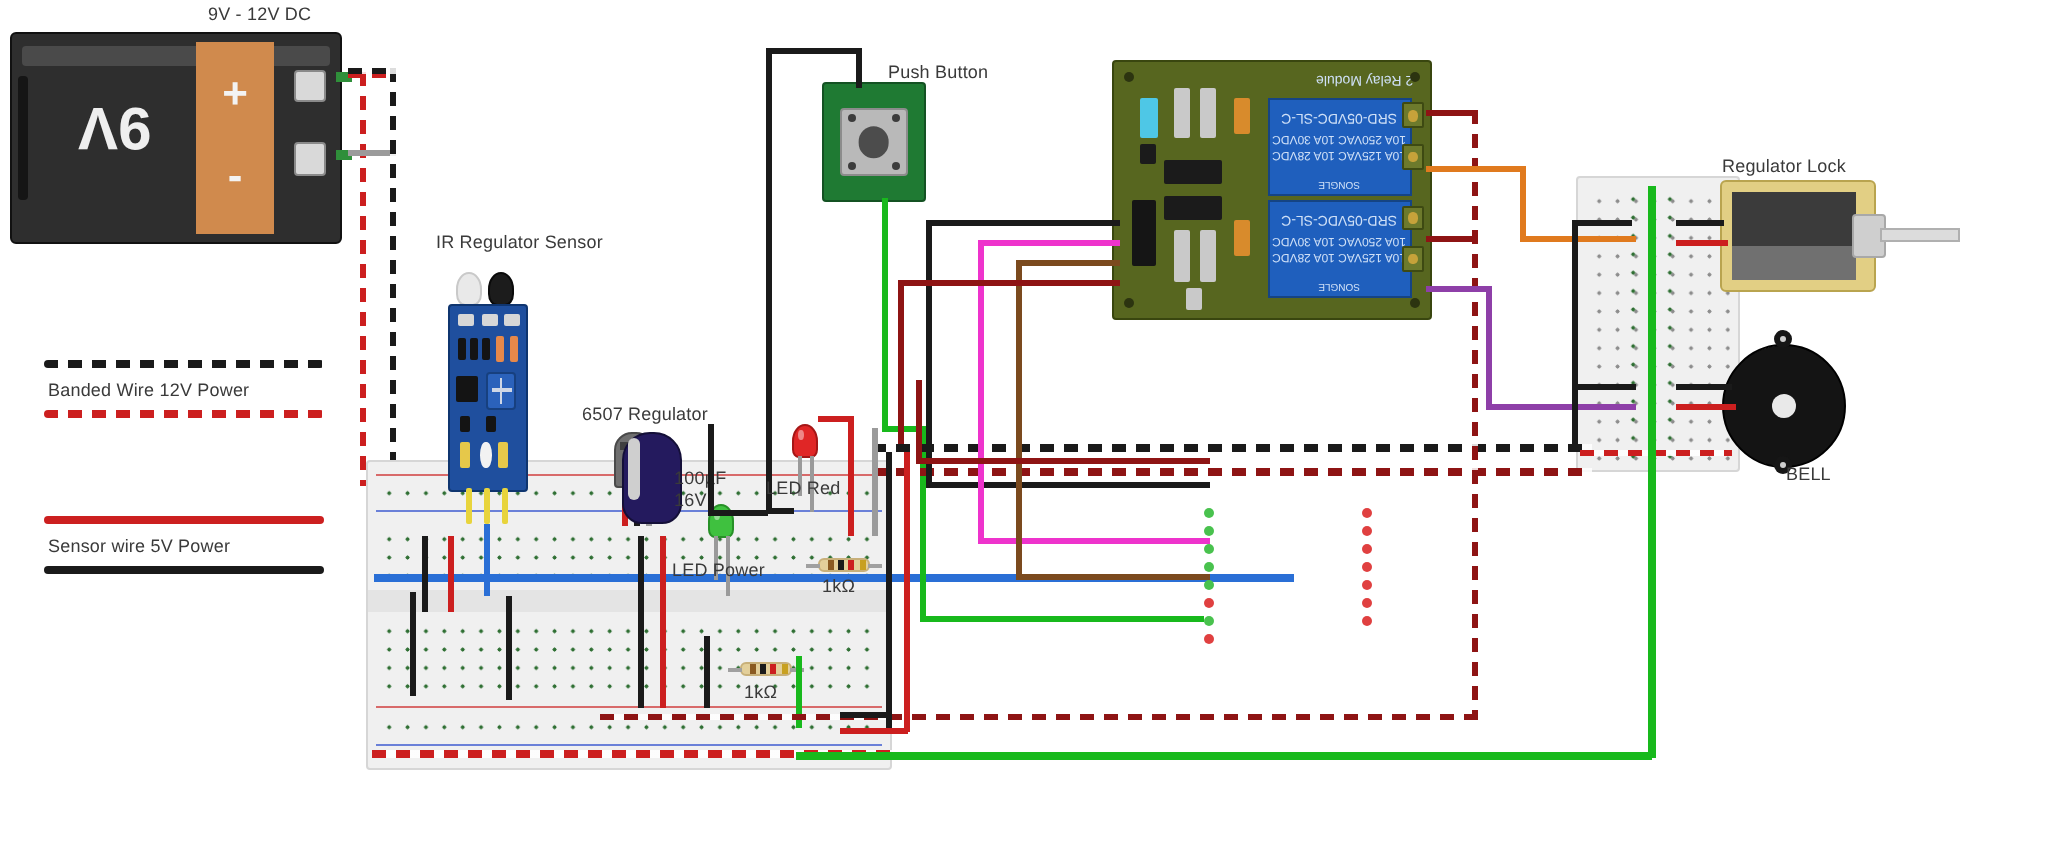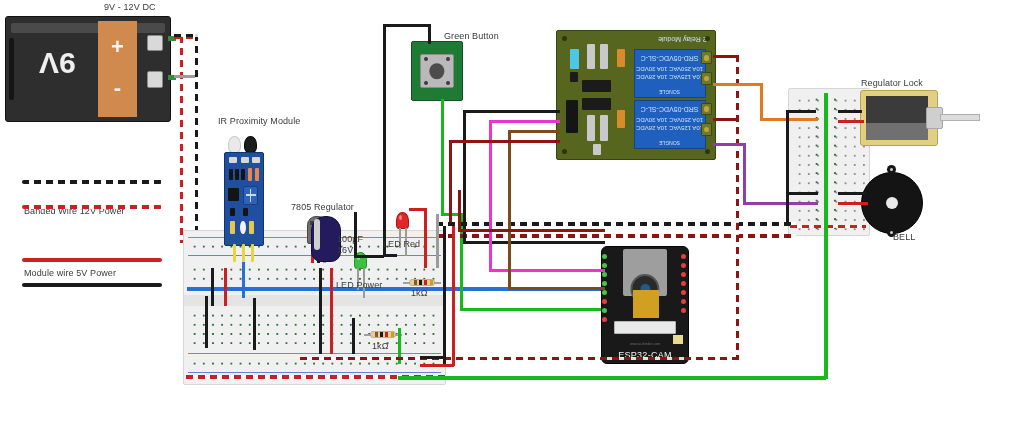--- a/index.html
+++ b/index.html
@@ -361,25 +361,25 @@
   <div class="w wh banded" style="left:174px; top:36px; width:22px; color:#cc1f1f;"></div>
   <div class="w wv bandedv" style="left:180px; top:36px; height:206px; color:#cc1f1f;"></div>
   <div class="w wh banded" style="left:180px; top:240px; width:40px; color:#cc1f1f;"></div>
 
   <div class="w wh" style="left:174px; top:75px; width:24px; background:#9b9b9b;"></div>
   <div class="w wv bandedv" style="left:195px; top:34px; height:200px; color:#1a1a1a;"></div>
   <div class="w wh banded" style="left:195px; top:232px; width:45px; color:#1a1a1a;"></div>
   <div class="w wh banded" style="left:174px; top:34px; width:24px; color:#1a1a1a;"></div>
 
   <div class="legend-wire banded" style="left:22px; top:180px; width:140px; color:#1a1a1a;"></div>
-  <div class="lbl" style="left:24px; top:206px;">Banded Wire 12V Power</div>
+  <div class="lbl" style="left:24px; top:190px;">Banded Wire 12V Power</div>
   <div class="legend-wire banded" style="left:22px; top:205px; width:140px; color:#cc1f1f;"></div>
 
   <div class="legend-wire" style="left:22px; top:258px; width:140px; background:#cc1f1f;"></div>
-  <div class="lbl" style="left:24px; top:268px;">Module wire 5V Power</div>
+  <div class="lbl" style="left:24px; top:268px;">Sensor wire 5V Power</div>
   <div class="legend-wire" style="left:22px; top:283px; width:140px; background:#1a1a1a;"></div>
 
   <div class="bb" style="left:183px; top:230px; width:263px; height:155px;">
     <div class="rail red" style="left:4px; right:4px; top:6px;"></div>
     <div class="holes" style="left:4px; right:4px; top:9px; height:12px;"></div>
     <div class="rail blue" style="left:4px; right:4px; top:24px;"></div>
 
     <div class="holes" style="left:4px; right:4px; top:32px; height:30px;"></div>
     <div class="gutter" style="top:64px; height:11px;"></div>
     <div class="holes" style="left:4px; right:4px; top:78px; height:40px;"></div>
@@ -390,21 +390,21 @@
   </div>
 
   <div class="w wh" style="left:187px; top:287px; width:460px; background:#2a6fd6; height:4px;"></div>
 
   <div class="bb" style="left:788px; top:88px; width:82px; height:148px;">
     <div class="holes grey" style="left:4px; right:4px; top:5px; height:138px;"></div>
   </div>
 
   <div class="holes" style="left:810px; top:93px; width:32px; height:138px;"></div>
 
-  <div class="lbl" style="left:218px; top:116px;">IR Proximity Module</div>
+  <div class="lbl" style="left:218px; top:116px;">IR Regulator Sensor</div>
 
   <div class="irled clear" style="left:228px; top:136px; width:13px; height:17px;"></div>
   <div class="irled dark" style="left:244px; top:136px; width:13px; height:17px;"></div>
 
   <div id="irsensor" style="left:224px; top:152px; width:40px; height:94px;">
     <div class="pad" style="left:10%; top:4%;  width:22%; height:7%;"></div>
     <div class="pad" style="left:42%; top:4%;  width:22%; height:7%;"></div>
     <div class="pad" style="left:72%; top:4%;  width:20%; height:7%;"></div>
     <div class="ic" style="left:10%; top:17%; width:10%; height:12%;"></div>
     <div class="ic" style="left:26%; top:17%; width:10%; height:12%;"></div>
@@ -416,21 +416,21 @@
     <div class="ic" style="left:14%; top:60%; width:12%; height:8%;"></div>
     <div class="ic" style="left:48%; top:60%; width:12%; height:8%;"></div>
     <div class="pad" style="left:12%; top:74%; width:14%; height:14%; background:#e6c84a;"></div>
     <div class="pad" style="left:62%; top:74%; width:14%; height:14%; background:#e6c84a;"></div>
     <div class="hole" style="left:40%; top:74%; width:14%; height:14%;"></div>
   </div>
   <div class="irpin" style="left:233px; top:244px; height:18px;"></div>
   <div class="irpin" style="left:242px; top:244px; height:18px;"></div>
   <div class="irpin" style="left:251px; top:244px; height:18px;"></div>
 
-  <div class="lbl" style="left:444px; top:31px;">Green Button</div>
+  <div class="lbl" style="left:444px; top:31px;">Push Button</div>
   <div id="pushbtn" style="left:411px; top:41px; width:52px; height:60px;">
     <div class="sw">
       <div class="cap"></div>
       <div class="scr" style="left:8%; top:8%;"></div>
       <div class="scr" style="right:8%; top:8%;"></div>
       <div class="scr" style="left:8%; bottom:8%;"></div>
       <div class="scr" style="right:8%; bottom:8%;"></div>
     </div>
   </div>
 
@@ -480,29 +480,20 @@
     <div class="scrterm" style="right:2%; top:32%; width:7%; height:10%;"></div>
     <div class="scrterm" style="right:2%; top:56%; width:7%; height:10%;"></div>
     <div class="scrterm" style="right:2%; top:72%; width:7%; height:10%;"></div>
 
     <div class="mhole" style="left:3%; top:4%;"></div>
     <div class="mhole" style="right:3%; top:4%;"></div>
     <div class="mhole" style="left:3%; bottom:4%;"></div>
     <div class="mhole" style="right:3%; bottom:4%;"></div>
   </div>
 
-  <div id="esp32" style="left:601px; top:246px; width:88px; height:118px;">
-    <div class="camhouse"></div>
-    <div class="lens"></div>
-    <div class="flex"></div>
-    <div class="slot"></div>
-    <div class="pad-y"></div>
-    <div class="micro">www.ai-thinker.com</div>
-    <div class="name">ESP32-CAM</div>
-  </div>
 
   <div class="esp-pin g" style="left:602px; top:254px;"></div>
   <div class="esp-pin g" style="left:602px; top:263px;"></div>
   <div class="esp-pin g" style="left:602px; top:272px;"></div>
   <div class="esp-pin g" style="left:602px; top:281px;"></div>
   <div class="esp-pin g" style="left:602px; top:290px;"></div>
   <div class="esp-pin r" style="left:602px; top:299px;"></div>
   <div class="esp-pin g" style="left:602px; top:308px;"></div>
   <div class="esp-pin r" style="left:602px; top:317px;"></div>
 
@@ -521,21 +512,21 @@
     </div>
     <div class="plunger"></div>
     <div class="rod"></div>
   </div>
 
   <div id="bell" style="left:861px; top:172px; width:62px; height:62px;"></div>
   <div class="belltab" style="left:887px; top:165px;"></div>
   <div class="belltab" style="left:887px; top:228px;"></div>
   <div class="lbl" style="left:893px; top:232px;">BELL</div>
 
-  <div class="lbl" style="left:291px; top:202px;">7805 Regulator</div>
+  <div class="lbl" style="left:291px; top:202px;">6507 Regulator</div>
   <div class="reg7805" style="left:307px; top:216px;">
     <div class="tab"></div>
   </div>
   <div class="w wv" style="left:311px; top:243px; height:20px; background:#cc1f1f;"></div>
   <div class="w wv" style="left:317px; top:243px; height:20px; background:#1a1a1a;"></div>
   <div class="w wv" style="left:323px; top:243px; height:20px; background:#9b9b9b;"></div>
 
   <div class="cap7805" style="left:311px; top:216px;">
     <div class="stripe"></div>
   </div>

